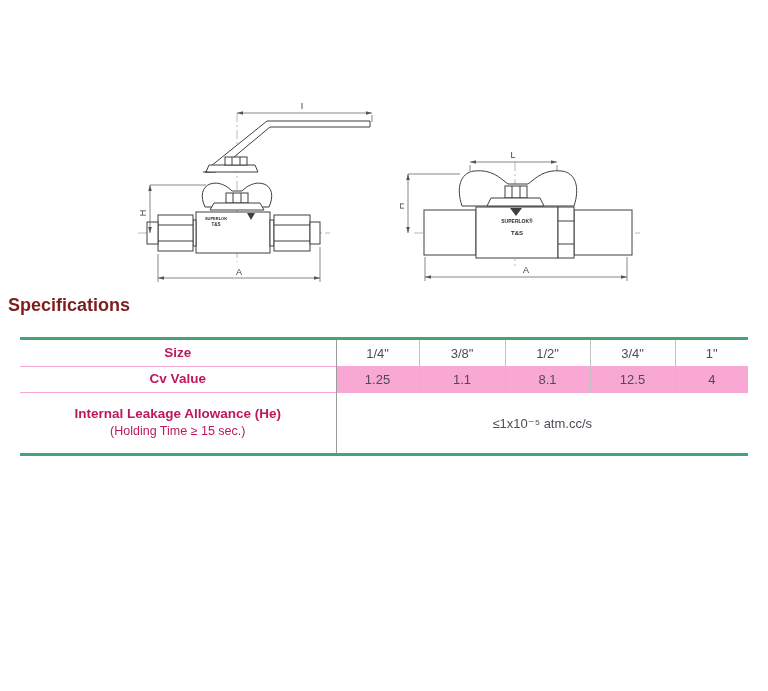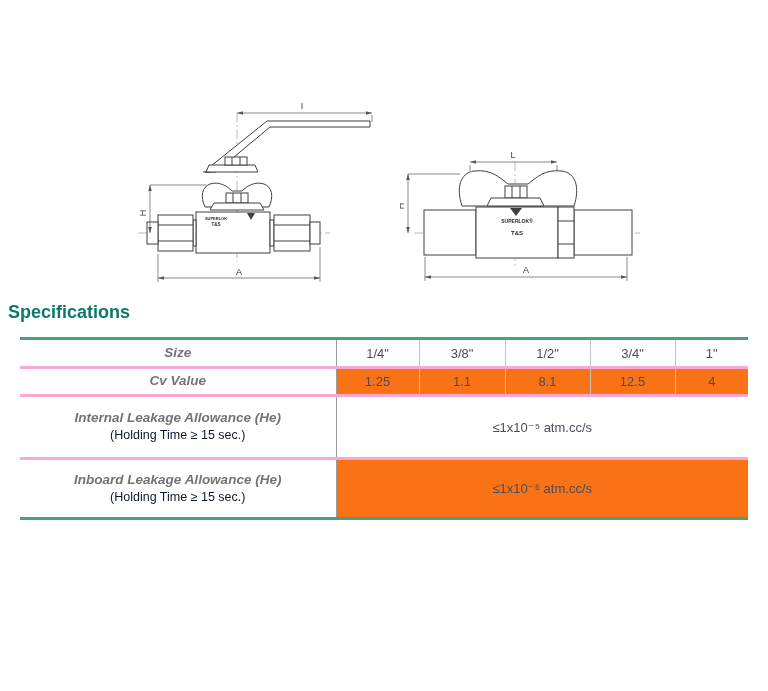--- a/index.html
+++ b/index.html
@@ -7,39 +7,39 @@
     position:relative;width:768px;height:691px;background:#ffffff;overflow:hidden;
     font-family:"Liberation Sans","DejaVu Sans",sans-serif;
   }
   
   .draw{position:absolute;}
   .draw svg{display:block;}
   .dimlabel{font-size:9px;fill:#3c3c3c;font-family:"Liberation Sans","DejaVu Sans",sans-serif;}
   .brand{font-weight:bold;fill:#2a2a2a;font-family:"Liberation Sans","DejaVu Sans",sans-serif;}
   
   #spec-heading{
-    position:absolute;left:8px;top:302px;
-    font-size:18px;font-weight:bold;color:#0f766e;letter-spacing:0px;
+    position:absolute;left:8px;top:295px;
+    font-size:18px;font-weight:bold;color:#7f1d1d;letter-spacing:0px;
   }
   
   #spec-table{
     position:absolute;left:20px;top:337px;width:728px;
     border-collapse:collapse;table-layout:fixed;
     border-top:3px solid #46a377;border-bottom:3px solid #46a377;
   }
   #spec-table td{
     padding:0 4px;text-align:center;vertical-align:middle;
     font-size:13px;color:#4c4c58;
   }
-  #spec-table tr + tr td{border-top:3px solid #f9a8d4;}
+  #spec-table tr + tr td{border-top:1px solid #f9a8d4;}
   #spec-table td.lbl{border-right:1px solid #9c9c9c;}
   #spec-table td.vdiv{border-left:1px solid #c2c2c2;}
-  #spec-table tr.shade td.val{background:#f97316;}
-  .lbl .main{color:#737373;font-weight:bold;font-size:13.5px;line-height:1.25;font-style:italic;}
-  .lbl .sub{color:#0f172a;font-weight:normal;font-size:12.5px;line-height:1.3;}
+  #spec-table tr.shade td.val{background:#f9a8d4;}
+  .lbl .main{color:#be185d;font-weight:bold;font-size:13.5px;line-height:1.25;}
+  .lbl .sub{color:#be185d;font-weight:normal;font-size:12.5px;line-height:1.3;}
   tr.r1 td{height:26px;}
   tr.r2 td{height:25px;}
   tr.r3 td{height:27px;}
   tr.r4 td{height:28px;}
   tr.r5 td{height:60px;}
   tr.r6 td{height:57px;}
   .ln{stroke:#3f3f3f;stroke-width:1;fill:none;}
   .lnf{stroke:#3f3f3f;stroke-width:1;fill:#ffffff;}
   .dim{stroke:#555;stroke-width:0.7;fill:none;}
   .arr{fill:#555;stroke:none;}
@@ -181,23 +181,16 @@
       <td class="val vdiv">12.5</td>
       <td class="val vdiv">4</td>
     </tr>
     <tr class="r5">
       <td class="lbl">
         <div class="main">Internal Leakage Allowance (He)</div>
         <div class="sub">(Holding Time ≥ 15 sec.)</div>
       </td>
       <td class="val" colspan="5">≤1x10⁻⁵ atm.cc/s</td>
     </tr>
-    <tr class="r6 shade">
-      <td class="lbl">
-        <div class="main">Inboard Leakage Allowance (He)</div>
-        <div class="sub">(Holding Time ≥ 15 sec.)</div>
-      </td>
-      <td class="val" colspan="5">≤1x10⁻⁶ atm.cc/s</td>
-    </tr>
   </tbody>
     </table>
 
 </div>
 
 </body></html>

